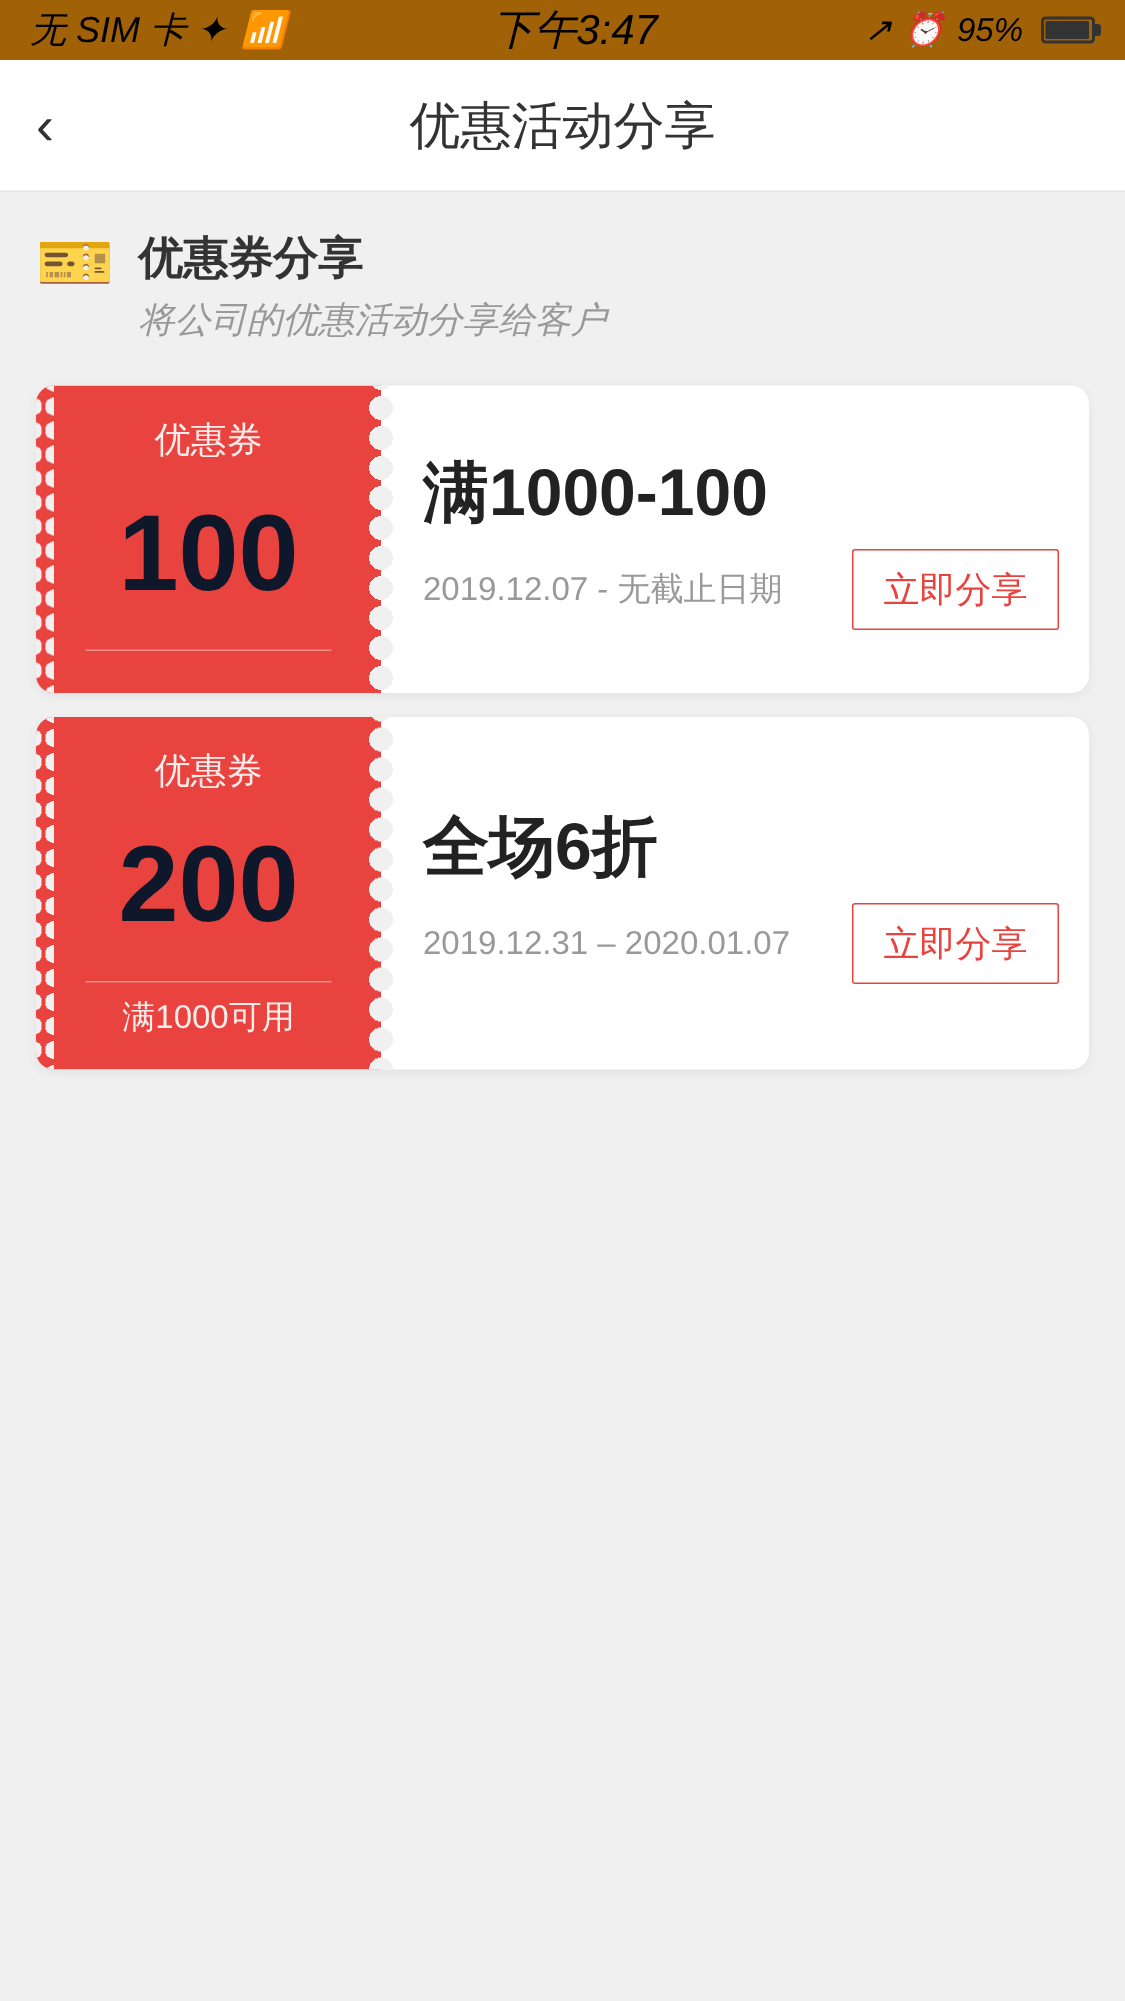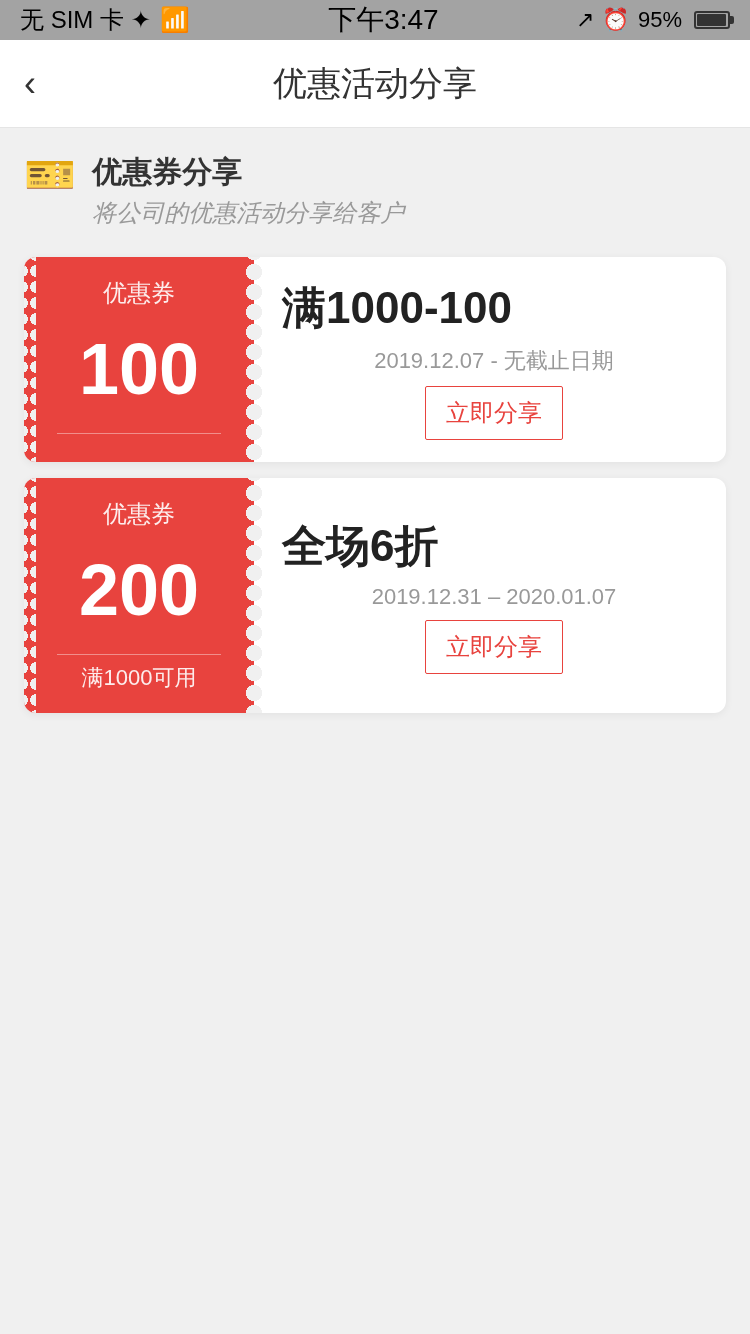--- a/index.html
+++ b/index.html
@@ -9,27 +9,28 @@
       min-height: 1334px;
       background: #f0f0f0;
       font-family: -apple-system, "PingFang SC", "Helvetica Neue", sans-serif;
       font-size: 28px;
     }
 
     
     .status-bar {
       width: 750px;
       height: 40px;
-      background: #a3a3a3;
+      background: #a16207;
       display: flex;
       align-items: center;
       justify-content: space-between;
       padding: 0 20px;
       font-size: 24px;
       font-weight: 500;
+      font-style: italic;
     }
     .status-left {
       display: flex;
       align-items: center;
       gap: 10px;
     }
     .status-center {
       font-size: 28px;
       font-weight: 500;
     }
@@ -177,21 +178,21 @@
 
     .coupon-label {
       font-size: 24px;
       color: rgba(255,255,255,0.9);
       margin-bottom: 4px;
     }
     .coupon-amount {
       font-size: 72px;
       font-weight: 700;
       line-height: 1;
-      color: #ffffff;
+      color: #0f172a;
       margin: 20px 0;
     }
     .coupon-divider {
       width: 80%;
       height: 1px;
       background: rgba(255,255,255,0.4);
       margin: 8px 0;
     }
     .coupon-condition {
       font-size: 22px;
@@ -211,21 +212,20 @@
     .coupon-name {
       font-size: 44px;
       font-weight: 700;
       color: #222;
     }
     .coupon-meta {
       display: flex;
       align-items: center;
       justify-content: space-between;
       gap: 10px;
-      flex-direction: column;
     }
     .coupon-date {
       font-size: 22px;
       color: #999;
       flex: 1;
     }
     .coupon-share-btn {
       border: 1.5px solid #e8433e;
       color: #e8433e;
       background: #fff;

